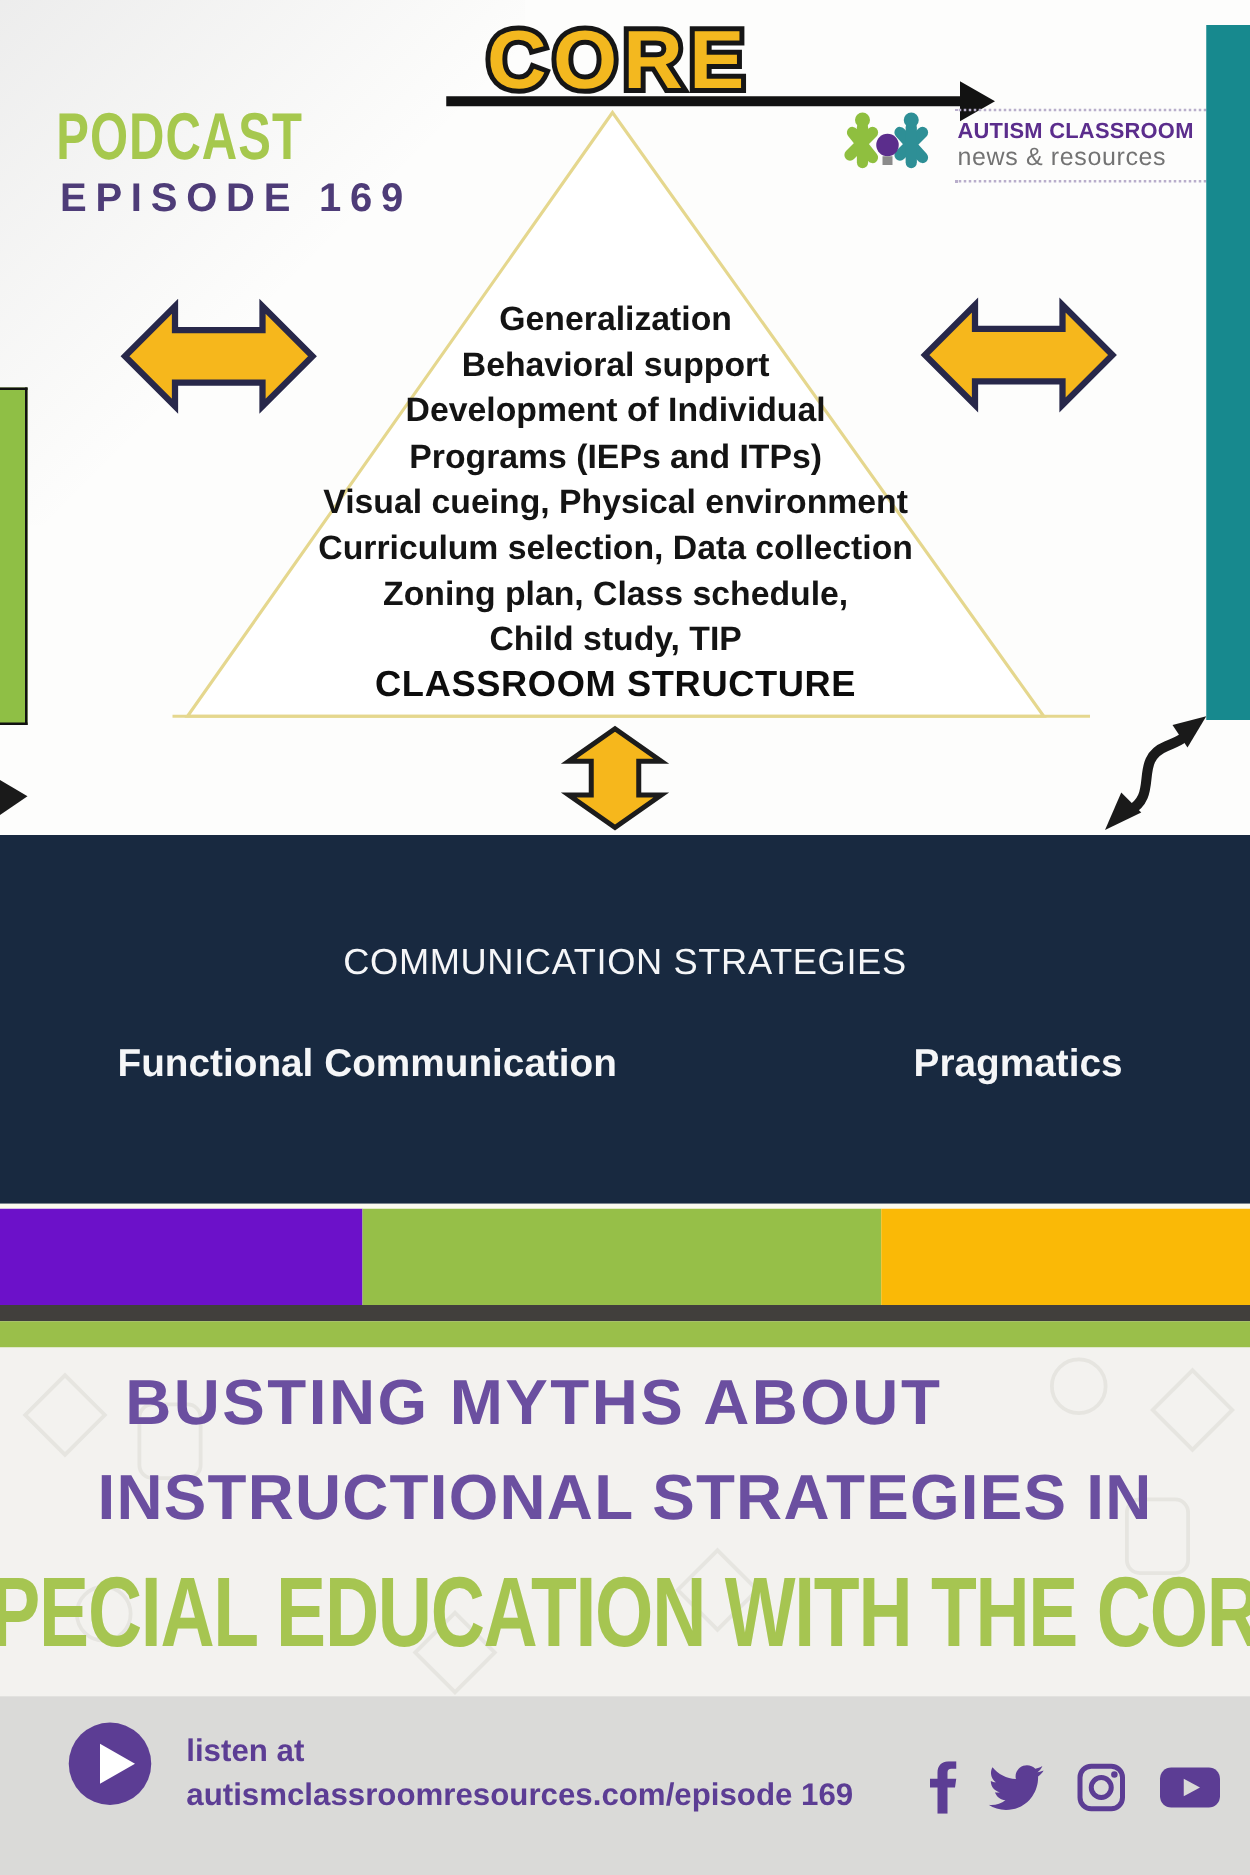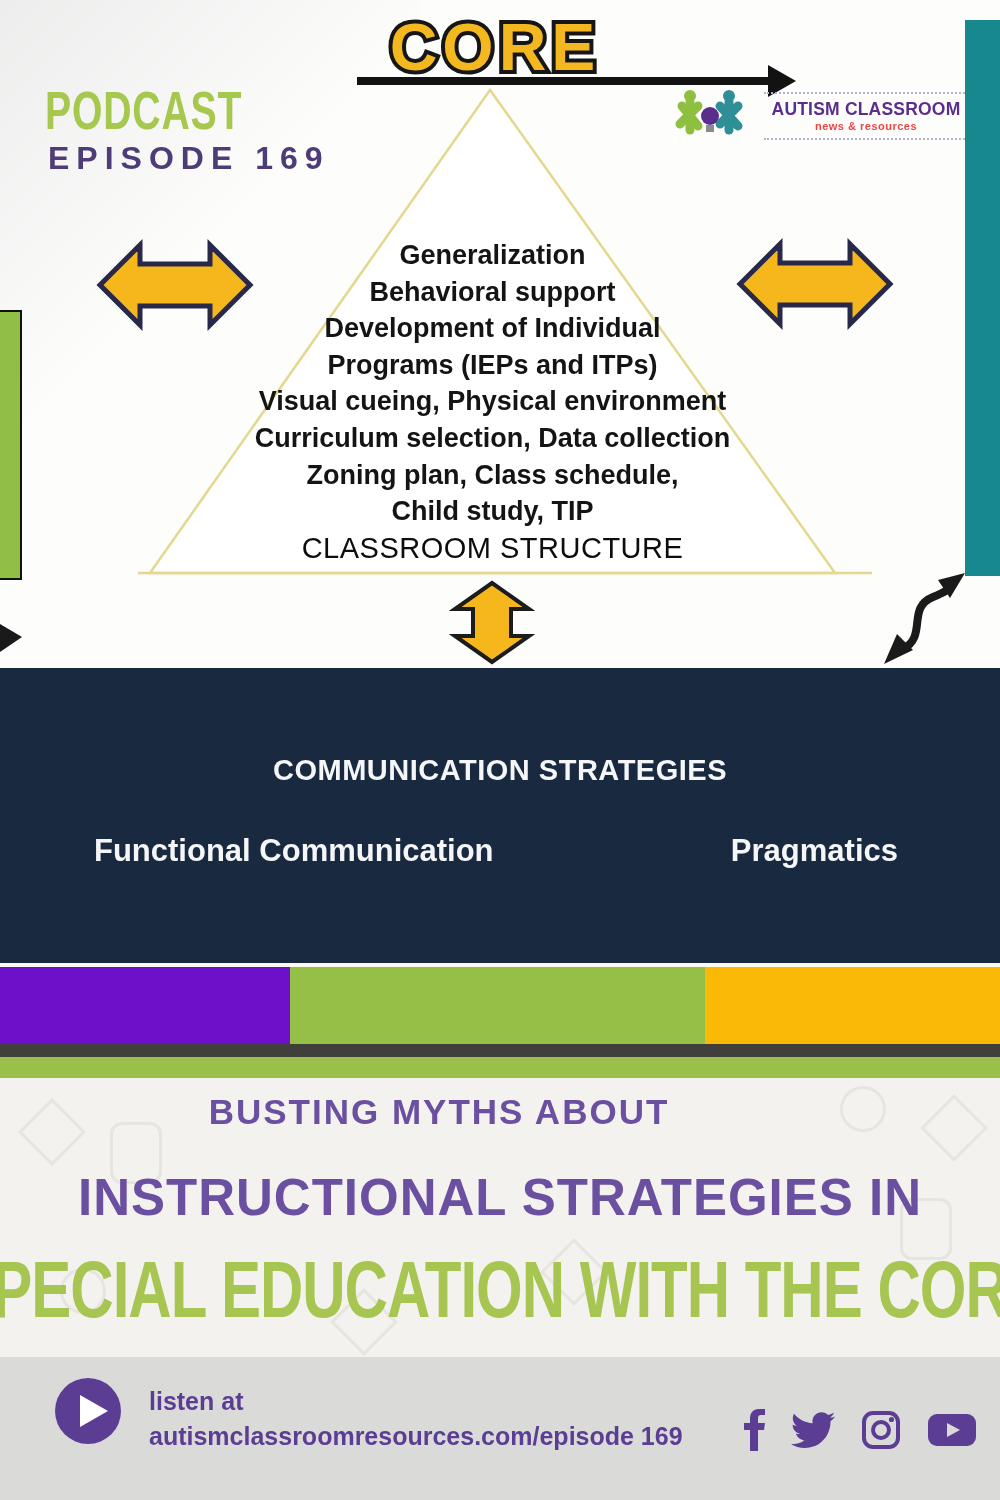--- a/index.html
+++ b/index.html
@@ -10,50 +10,50 @@
   
   .slide-area{position:absolute;left:0;top:0;width:1000px;height:668px;background:#fdfdfc;padding-left:48px;}
   .slide-area::before{content:"";position:absolute;left:0;top:0;width:420px;height:420px;
     background:linear-gradient(135deg,rgba(120,120,125,0.12) 0%,rgba(120,120,125,0.0) 55%);pointer-events:none;}
   .diagram-layer{position:absolute;left:0;top:0;}
   .core-svg{position:absolute;left:330px;top:0px;}
   .podcast-label{position:absolute;left:45px;top:80px;font-size:49px;font-weight:800;
     color:#a6c84e;transform:scale(0.80,1.08);transform-origin:left top;letter-spacing:1px;white-space:nowrap;}
   .episode-label{position:absolute;left:48px;top:140px;font-size:32px;font-weight:600;
     color:#4e3c78;letter-spacing:7px;white-space:nowrap;}
-  .logo{position:absolute;left:668px;top:84px;display:flex;align-items:center;gap:8px;text-align:center;}
+  .logo{position:absolute;left:668px;top:84px;display:flex;align-items:center;gap:8px;}
   .logo-text{border-top:2px dotted #b9aecb;border-bottom:2px dotted #b9aecb;padding:5px 2px 6px 2px;min-width:200px;}
   .logo-title{font-size:17.5px;font-weight:800;color:#5b2d8c;letter-spacing:0.2px;white-space:nowrap;}
-  .logo-sub{font-size:11px;color:#ef4444;letter-spacing:0.5px;font-weight:bold;}
+  .logo-sub{font-size:20px;color:#737373;letter-spacing:0.5px;}
   .green-edge-bar{position:absolute;left:0;top:310px;width:20px;height:266px;background:#8fbf45;border:2px solid #111;border-left:none;}
   .teal-edge-bar{position:absolute;left:965px;top:20px;width:35px;height:556px;background:#17898e;}
   .pyramid-text{position:absolute;left:145px;top:237px;width:695px;text-align:center;
     font-size:27px;line-height:36.6px;font-weight:600;color:#141414;}
-  .pyramid-base-label{font-size:29px;font-weight:400;letter-spacing:0.5px;color:#0d0d0d;}
+  .pyramid-base-label{font-size:29px;font-weight:700;letter-spacing:0.5px;color:#0d0d0d;}
   
   .comm-section{position:absolute;left:0;top:668px;width:1000px;height:295px;background:#182940;}
-  .comm-title{margin-top:86px;text-align:center;font-size:29px;font-weight:700;color:#f5f6f8;letter-spacing:0.5px;}
+  .comm-title{margin-top:86px;text-align:center;font-size:29px;font-weight:400;color:#f5f6f8;letter-spacing:0.5px;}
   .comm-row{margin-top:46px;display:flex;justify-content:space-between;padding:0 102px 0 94px;
     font-size:31px;font-weight:800;color:#f5f6f8;}
   
   .white-divider{position:absolute;left:0;top:963px;width:1000px;height:4px;background:#fbfaef;}
   .color-strip{position:absolute;left:0;top:967px;width:1000px;height:77px;display:flex;}
   .block-purple{width:290px;background:#6c11c9;}
   .block-green{width:415px;background:#96bf48;}
   .block-gold{width:295px;background:#fab906;}
   .charcoal-bar{position:absolute;left:0;top:1044px;width:1000px;height:13px;background:#413f3c;}
   .green-line{position:absolute;left:0;top:1057px;width:1000px;height:21px;background:#9abf4a;}
   
   .title-section{position:absolute;left:0;top:1078px;width:1000px;height:279px;background:#f3f2ef;overflow:hidden;}
   .doodle{position:absolute;border:3px solid #e2e1dc;opacity:0.8;}
   .doodle.diamond{width:42px;height:42px;transform:rotate(45deg);}
   .doodle.ring{width:40px;height:40px;border-radius:50%;}
   .doodle.bag{width:46px;height:56px;border-radius:12px;}
-  .title-line1{position:absolute;left:16px;width:846px;top:14px;text-align:center;
-    font-size:35px;font-weight:800;color:#6b4fa0;letter-spacing:2px;white-space:nowrap;}
+  .title-line1{position:absolute;left:4px;width:846px;top:14px;text-align:center;
+    font-size:51px;font-weight:800;color:#6b4fa0;letter-spacing:2px;white-space:nowrap;}
   .title-line2{position:absolute;left:0;width:1000px;top:90px;text-align:center;
     font-size:51px;font-weight:800;color:#6b4fa0;letter-spacing:1px;white-space:nowrap;}
   .title-line3{position:absolute;left:50%;top:166px;transform:translateX(-50%) scale(1.0,1.32);
     transform-origin:center top;font-size:60px;font-weight:800;color:#a6c551;letter-spacing:-1px;white-space:nowrap;}
   
   .footer{position:absolute;left:0;top:1357px;width:1000px;height:143px;background:#dadad8;}
   .play-button{position:absolute;left:52px;top:18px;cursor:pointer;}
   .listen-block{position:absolute;left:149px;top:30px;color:#5c3d94;font-weight:700;}
   .listen-label{font-size:25px;}
   .listen-url{font-size:25px;margin-top:6px;}

